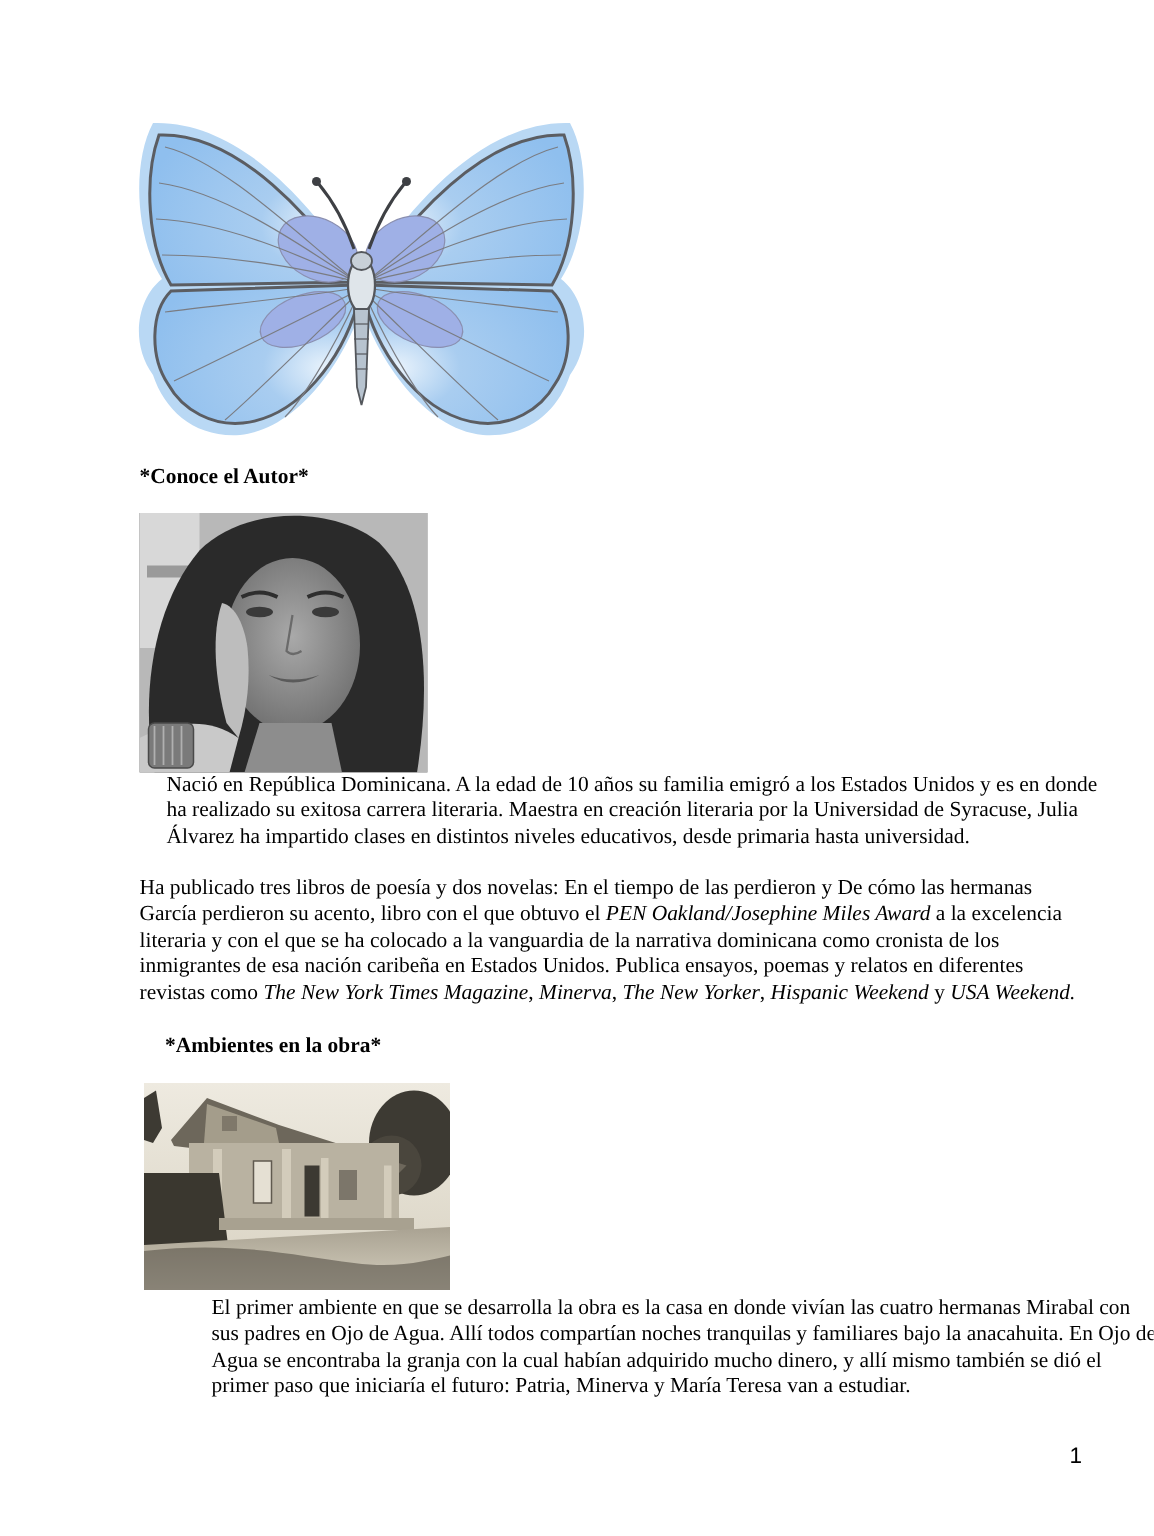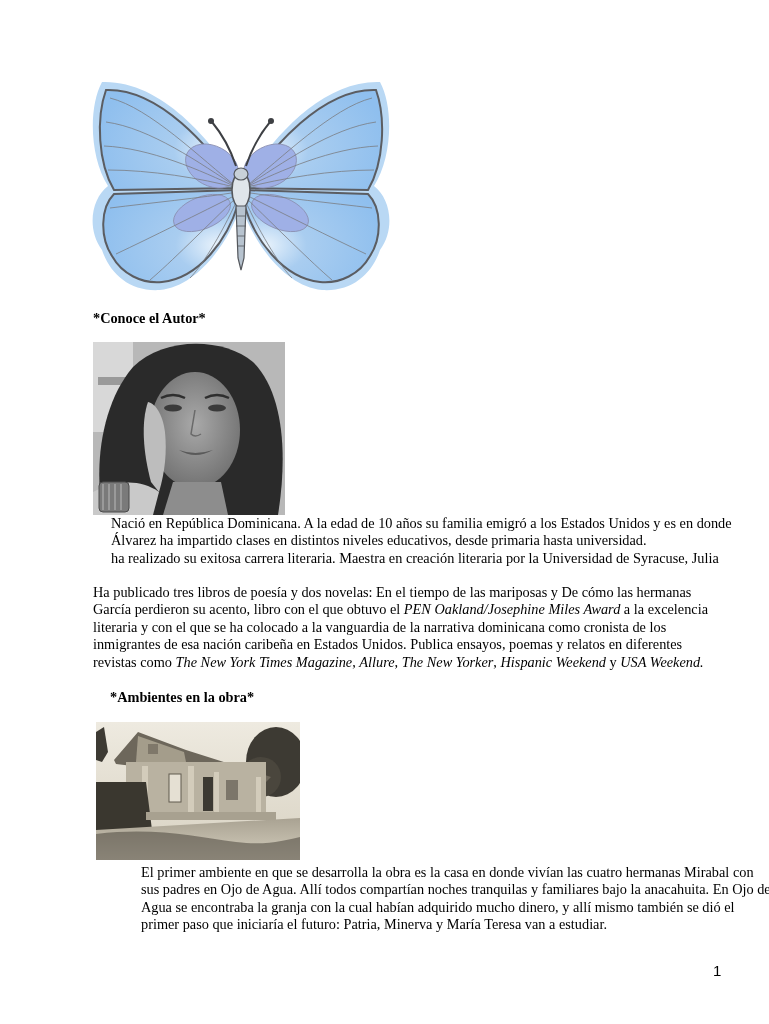--- a/index.html
+++ b/index.html
@@ -169,30 +169,30 @@
         <line x1="10" y1="142" x2="10" y2="168"></line>
         <line x1="16" y1="142" x2="16" y2="168"></line>
         <line x1="22" y1="142" x2="22" y2="168"></line>
         <line x1="28" y1="142" x2="28" y2="168"></line>
       </g>
     </svg>
   </div>
 
   <div class="abs para" style="left:111px; top:515px;">
     <span class="line">Nació en República Dominicana. A la edad de 10 años su familia emigró a los Estados Unidos y es en donde</span>
+    <span class="line">ha realizado su exitosa carrera literaria. Maestra en creación literaria por la Universidad de Syracuse, Julia</span>
     <span class="line">Álvarez ha impartido clases en distintos niveles educativos, desde primaria hasta universidad.</span>
-    <span class="line">ha realizado su exitosa carrera literaria. Maestra en creación literaria por la Universidad de Syracuse, Julia</span>
   </div>
 
   <div class="abs para" style="left:93px; top:584px;">
-    <span class="line">Ha publicado tres libros de poesía y dos novelas: En el tiempo de las mariposas y De cómo las hermanas</span>
+    <span class="line">Ha publicado tres libros de poesía y dos novelas: En el tiempo de las perdieron y De cómo las hermanas</span>
     <span class="line"><span>García perdieron su acento, libro con el que obtuvo el </span><i>PEN Oakland/Josephine Miles Award</i><span> a la excelencia</span></span>
     <span class="line">literaria y con el que se ha colocado a la vanguardia de la narrativa dominicana como cronista de los</span>
     <span class="line">inmigrantes de esa nación caribeña en Estados Unidos. Publica ensayos, poemas y relatos en diferentes</span>
-    <span class="line"><span>revistas como </span><i>The New York Times Magazine</i><span>, </span><i>Allure</i><span>, </span><i>The New Yorker</i><span>, </span><i>Hispanic Weekend</i><span> y </span><i>USA Weekend.</i></span>
+    <span class="line"><span>revistas como </span><i>The New York Times Magazine</i><span>, </span><i>Minerva</i><span>, </span><i>The New Yorker</i><span>, </span><i>Hispanic Weekend</i><span> y </span><i>USA Weekend.</i></span>
   </div>
 
   <div class="abs heading" style="left:110px; top:689px;">*Ambientes en la obra*</div>
 
   <div class="abs house" style="left:96px; top:722px; width:204px; height:138px;">
     <svg width="204" height="138" viewBox="0 0 204 138">
       <defs>
         <linearGradient id="skyG" x1="0" y1="0" x2="0" y2="1">
           <stop offset="0" stop-color="#eeeae0"></stop>
           <stop offset="1" stop-color="#d8d2c2"></stop>

